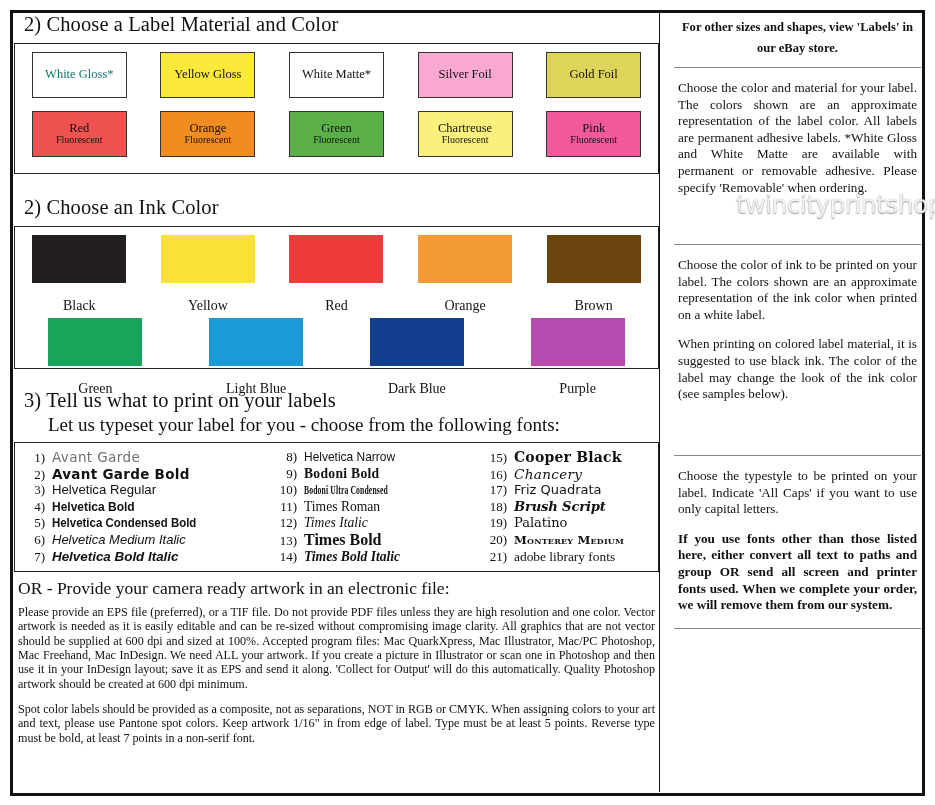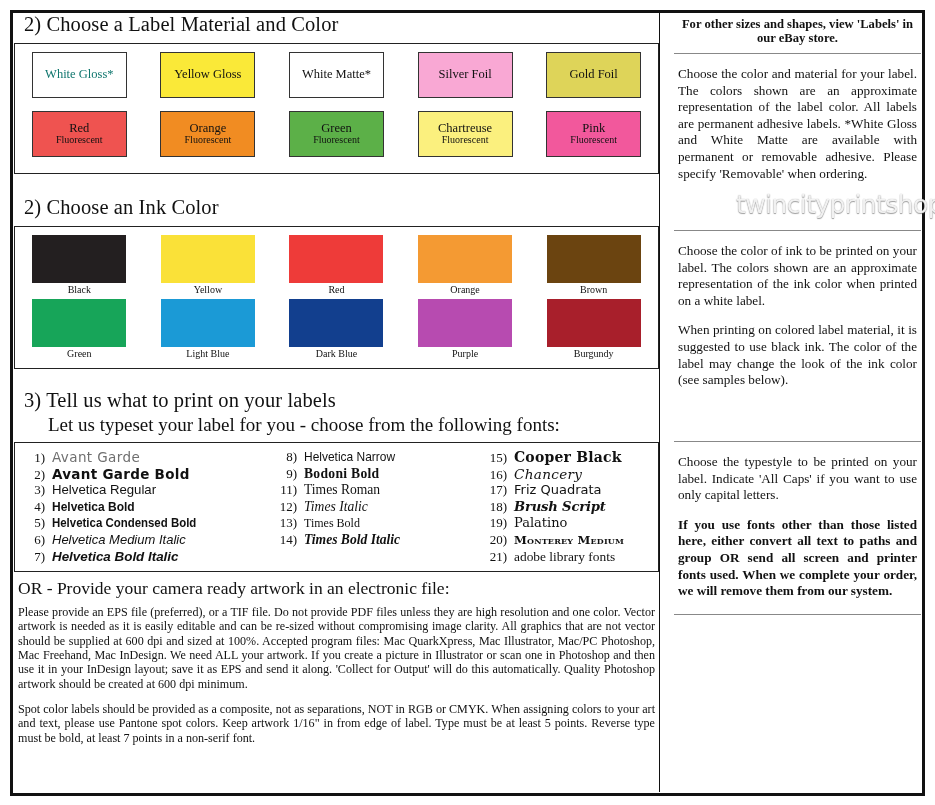--- a/index.html
+++ b/index.html
@@ -119,22 +119,22 @@
     display: flex;
     flex-direction: column;
     align-items: center;
   }
   .ink-box {
     width: 94px;
     height: 48px;
     border: 0px solid transparent;
   }
   .ink-name {
-    font-size: 10px;
-    padding-top: 1px;
+    font-size: 14px;
+    padding-top: 15px;
     text-align: center;
   }
 
   
   .font-panel {
     border: 1.5px solid #222;
     box-sizing: border-box;
     margin-top: 6px;
     padding: 6px 4px 6px 4px;
     display: flex;
@@ -168,21 +168,21 @@
   .f-helv       { font-family: "Liberation Sans", sans-serif; font-size:13.2px;}
   .f-helvb      { font-family: "Liberation Sans", sans-serif; font-weight:bold; font-size:12px;}
   .f-helvcb     { font-family: "Liberation Sans", sans-serif; font-weight:bold; font-size:13px; transform:scaleX(0.88); transform-origin:left center;}
   .f-helvmi     { font-family: "Liberation Sans", sans-serif; font-style:italic; font-size:13px;}
   .f-helvbi     { font-family: "Liberation Sans", sans-serif; font-weight:bold; font-style:italic; font-size:13.4px;}
   .f-helvn      { font-family: "Liberation Sans", sans-serif; font-size:13px; transform:scaleX(0.92); transform-origin:left center;}
   .f-bodonib    { font-family: "Liberation Serif", serif; font-weight:bold; font-size:13.6px; letter-spacing:0.3px;}
   .f-bodoniuc   { font-family: "Liberation Serif", serif; font-weight:bold; font-size:12.4px; transform:scaleX(0.62); transform-origin:left center; letter-spacing:0.2px;}
   .f-times      { font-family: "Liberation Serif", serif; font-size:13.6px;}
   .f-timesi     { font-family: "Liberation Serif", serif; font-style:italic; font-size:13.6px;}
-  .f-timesb     { font-family: "Liberation Serif", serif; font-weight:normal; font-size:12px;}
+  .f-timesb     { font-family: "Liberation Serif", serif; font-weight:bold; font-size:16px;}
   .f-timesbi    { font-family: "Liberation Serif", serif; font-weight:bold; font-style:italic; font-size:13.6px;}
   .f-cooper     { font-family: "DejaVu Serif", serif; font-weight:bold; font-size:14px; letter-spacing:0.2px;}
   .f-chancery   { font-family: "DejaVu Serif", serif; font-style:italic; font-size:13.6px; letter-spacing:0.3px;}
   .f-friz       { font-family: "DejaVu Sans", sans-serif; font-size:13px;}
   .f-brush      { font-family: "DejaVu Serif", serif; font-weight:bold; font-style:italic; font-size:13.2px; letter-spacing:-0.2px;}
   .f-palatino   { font-family: "DejaVu Serif", serif; font-size:13px;}
   .f-monterey   { font-family: "DejaVu Serif", serif; font-weight:bold; font-size:11.6px; font-variant:small-caps; letter-spacing:0.2px;}
   .f-adobe      { font-family: "Liberation Serif", serif; font-size:13.4px;}
 
   
@@ -198,21 +198,21 @@
     padding: 6px 4px 0 4px;
     font-family: "Liberation Serif", serif;
   }
   .body-para.second { padding-top: 11px; }
 
   
   .rc-head {
     font-family: "Liberation Serif", serif;
     font-weight: bold;
     font-size: 12.6px;
-    line-height: 14px;
+    line-height: 21px;
     text-align: center;
     padding: 4px 2px 8px 2px;
   }
   .rc-rule { border-top: 1px solid #888; }
   .rc-para {
     font-size: 13.2px;
     line-height: 16.6px;
     text-align: justify;
     font-family: "Liberation Serif", serif;
     padding: 0 4px;
@@ -351,24 +351,20 @@
                 <div class="ink-name">Light Blue</div>
               </div>
               <div class="ink-cell">
                 <div class="ink-box" id="i7" style="background: rgb(18, 63, 142);"></div>
                 <div class="ink-name">Dark Blue</div>
               </div>
               <div class="ink-cell">
                 <div class="ink-box" id="i8" style="background: rgb(183, 75, 176);"></div>
                 <div class="ink-name">Purple</div>
               </div>
-              <div class="ink-cell">
-                <div class="ink-box" id="i9" style="background: rgb(168, 31, 43);"></div>
-                <div class="ink-name">Burgundy</div>
-              </div>
             </div>
           </div>
         </div>
       </div>
 
       <div style="margin-top:20px;">
         <div class="sec-head">3) Tell us what to print on your labels</div>
         <div class="sec-sub">Let us typeset your label for you - choose from the following fonts:</div>
         <div class="font-panel">
           <div class="font-col c1" id="fcol1">
@@ -404,20 +400,24 @@
           <div class="font-col c2" id="fcol2">
               <div class="font-item">
                 <span class="font-num">8)</span>
                 <span class="font-label f-helvn">Helvetica Narrow</span>
               </div>
               <div class="font-item">
                 <span class="font-num">9)</span>
                 <span class="font-label f-bodonib">Bodoni Bold</span>
               </div>
               <div class="font-item">
+                <span class="font-num">10)</span>
+                <span class="font-label f-bodoniuc">Bodoni Ultra Condensed</span>
+              </div>
+              <div class="font-item">
                 <span class="font-num">11)</span>
                 <span class="font-label f-times">Times Roman</span>
               </div>
               <div class="font-item">
                 <span class="font-num">12)</span>
                 <span class="font-label f-timesi">Times Italic</span>
               </div>
               <div class="font-item">
                 <span class="font-num">13)</span>
                 <span class="font-label f-timesb">Times Bold</span>

